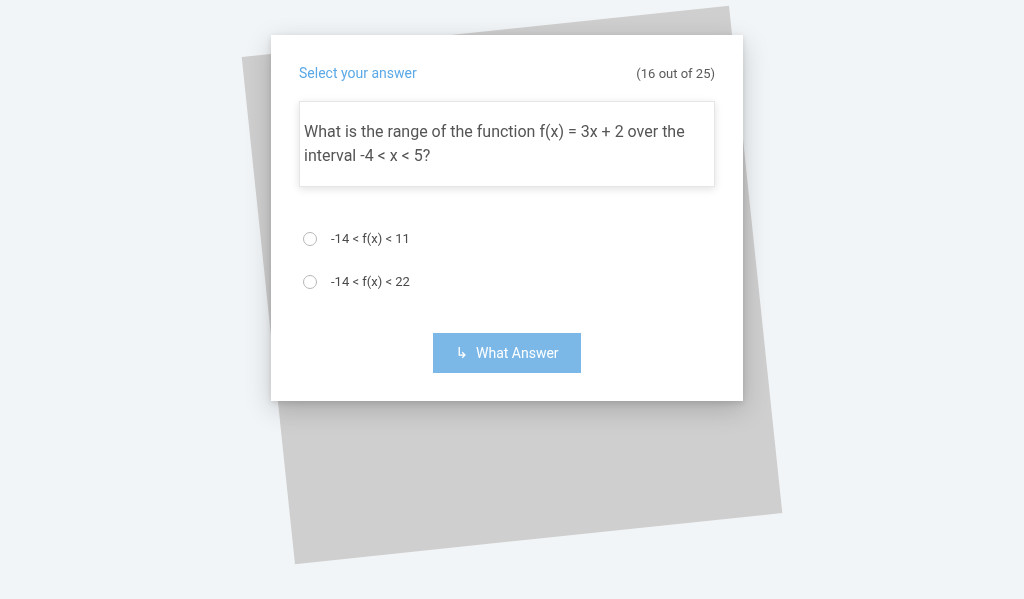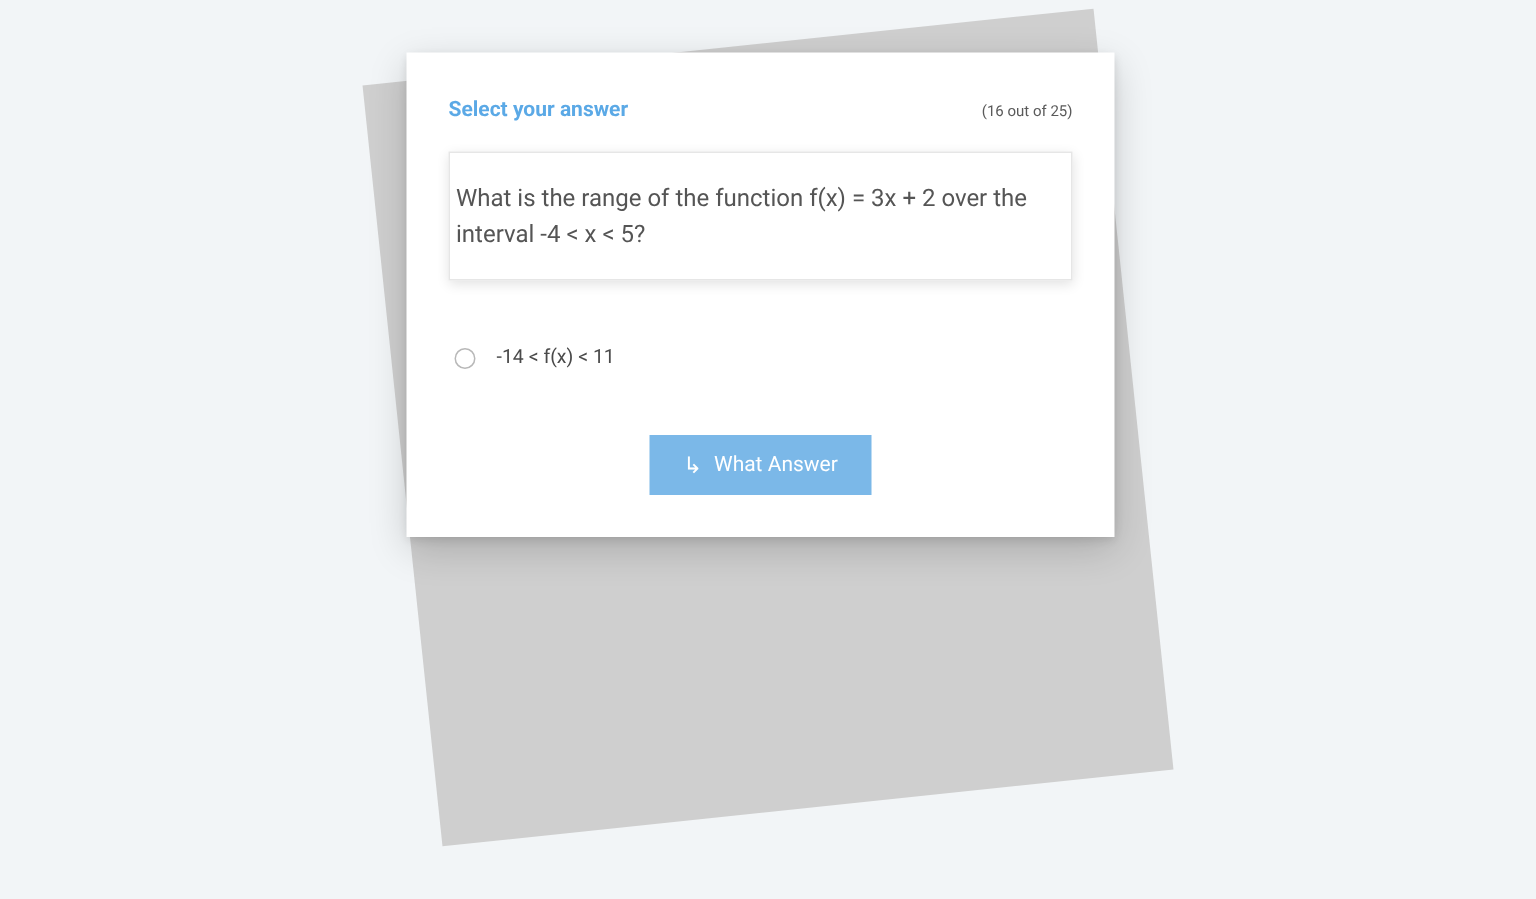--- a/index.html
+++ b/index.html
@@ -37,25 +37,25 @@
     }
     .header-row {
       display: flex;
       justify-content: space-between;
       align-items: baseline;
       margin-bottom: 20px;
     }
     .select-label {
       color: #5ba9e6;
       font-size: 14px;
-      font-weight: 700;
+      font-weight: 400;
     }
     .progress-label {
       color: #5a5a5a;
-      font-size: 10px;
+      font-size: 13px;
     }
     .question-box {
       background: #ffffff;
       border: 1px solid #e6e6e6;
       box-shadow: 0 2px 8px rgba(0,0,0,0.12);
       padding: 18px 4px;
       margin-bottom: 30px;
     }
     .question-text {
       color: #555555;
@@ -119,20 +119,24 @@
 
   <div class="question-box">
     <div class="question-text">What is the range of the function f(x) = 3x + 2 over the interval -4 &lt; x &lt; 5?</div>
   </div>
 
   <div class="options">
     <div class="option-row">
       <span class="radio-circle"></span>
       <span class="option-text">-14 &lt; f(x) &lt; 11</span>
     </div>
+    <div class="option-row">
+      <span class="radio-circle"></span>
+      <span class="option-text">-14 &lt; f(x) &lt; 22</span>
+    </div>
   </div>
 
   <div class="button-row">
     <button class="save-btn">
       <span class="arrow-icon">↳</span>
       <span>What Answer</span>
     </button>
   </div>
 </div>
 

